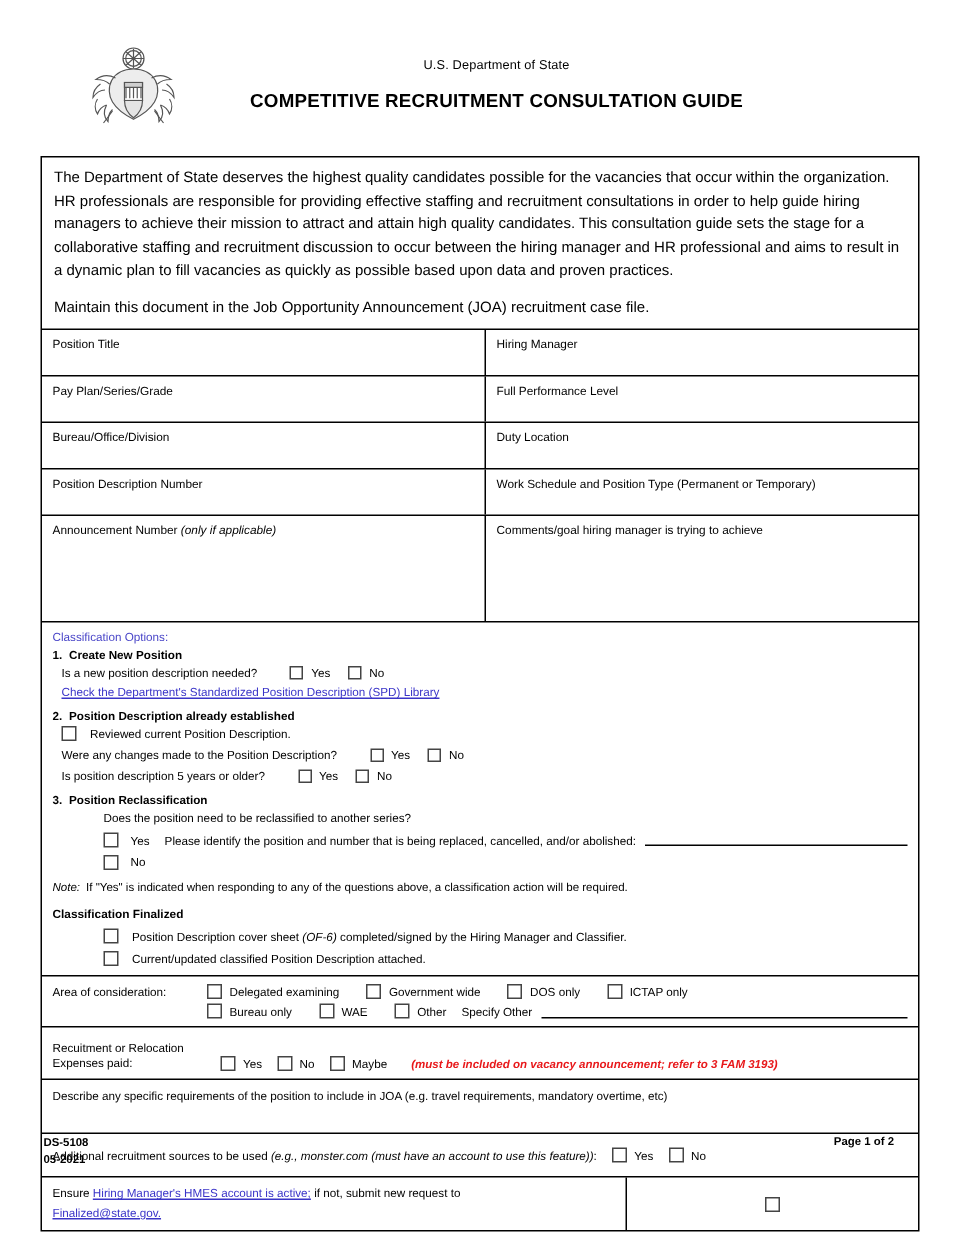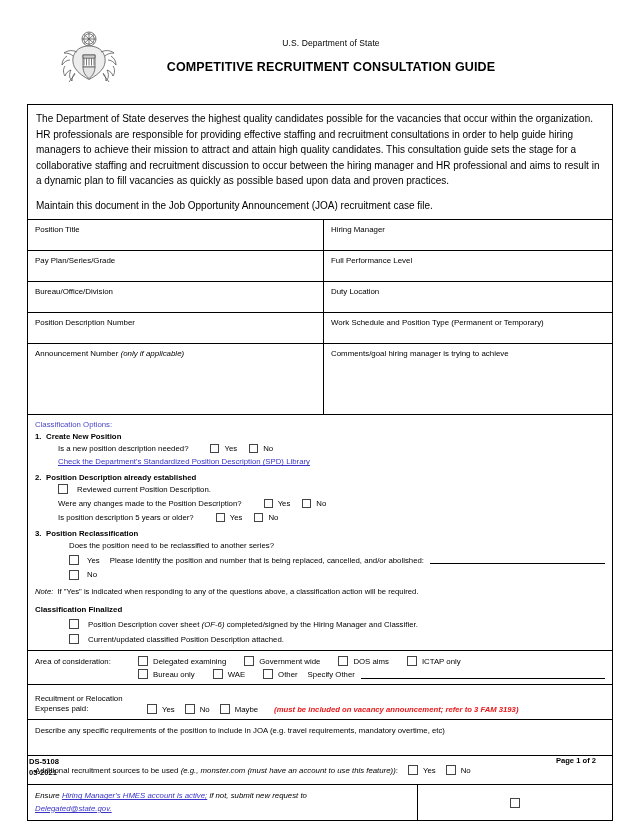--- a/index.html
+++ b/index.html
@@ -32,21 +32,21 @@
   .cell.right{flex:1;}
   .h-30{height:30px;}
   .h-70{height:70px;}
 
   
   .classbox{padding:5px 7px 6px 7px;border-bottom:1.3px solid #000;font-size:7.8px;}
   .co-title{color:#4a46c8;font-size:7.8px;margin-bottom:3px;}
   .numitem{margin-top:2px;}
   .numhead{font-weight:bold;font-size:7.8px;margin-left:11px;margin-bottom:2px;}
   .numhead .num{display:inline-block;width:11px;margin-left:-11px;}
-  .qline{margin-left:23px;display:flex;align-items:center;font-size:7.8px;line-height:1.45;margin-top:2px;}
+  .qline{margin-left:6px;display:flex;align-items:center;font-size:7.8px;line-height:1.45;margin-top:2px;}
   .qline.tight{margin-top:3px;}
   .cb{display:inline-block;width:9px;height:9px;border:1.1px solid #444;background:#fff;box-sizing:border-box;vertical-align:middle;flex:0 0 auto;}
   .cb.lg{width:10px;height:10px;}
   .lbl{margin-left:5px;}
   .spacer-sm{width:12px;flex:0 0 auto;}
   .spacer-md{width:22px;flex:0 0 auto;}
   .lnk{color:#3a34c8;text-decoration:underline;}
   .noteline{font-size:7.7px;margin-top:7px;}
   .finalhead{font-weight:bold;font-size:7.9px;margin-top:9px;}
   .finline{margin-left:34px;display:flex;align-items:center;font-size:7.8px;margin-top:5px;}
@@ -63,21 +63,21 @@
   .gap-s{width:10px;flex:0 0 auto;}
   .underline-fill{flex:1;border-bottom:1.2px solid #000;margin-left:6px;height:8px;min-width:40px;}
 
   
   .recr{display:flex;align-items:flex-end;padding:5px 7px 5px 7px;border-bottom:1.3px solid #000;font-size:7.8px;min-height:24px;}
   .recrlabel{width:112px;flex:0 0 auto;line-height:1.3;font-size:7.8px;}
   .redital{color:#e8191b;font-style:italic;font-weight:bold;font-size:7.7px;margin-left:16px;}
 
   .describe{padding:6px 7px 6px 7px;border-bottom:1.3px solid #000;font-size:7.8px;height:36px;box-sizing:border-box;}
   .addl{display:flex;align-items:center;padding:5px 7px 5px 7px;border-bottom:1.3px solid #000;font-size:7.8px;min-height:18px;}
-  .ensure{display:flex;border-bottom:none;min-height:34px;font-style:italic;}
+  .ensure{display:flex;border-bottom:none;min-height:34px;}
   .ensure .etext{flex:1;padding:5px 7px 5px 7px;font-size:7.8px;line-height:1.6;border-right:1.3px solid #000;}
   .ensure .ebox{width:194px;display:flex;align-items:center;justify-content:center;}
 
   
   .footer{position:absolute;left:29px;right:42px;top:756px;display:flex;justify-content:space-between;align-items:flex-start;}
   .fleft{font-size:7.6px;font-weight:bold;line-height:1.5;}
   .fright{font-size:7.6px;font-weight:bold;}
 </style>
 </head>
 <body>
@@ -225,21 +225,21 @@
             <span class="lbl">Delegated examining</span>
           </span>
         <span class="gap"></span>
         <span class="opt">
             <span class="cb lg"></span>
             <span class="lbl">Government wide</span>
           </span>
         <span class="gap"></span>
         <span class="opt">
             <span class="cb lg"></span>
-            <span class="lbl">DOS aims</span>
+            <span class="lbl">DOS only</span>
           </span>
         <span class="gap"></span>
         <span class="opt">
             <span class="cb lg"></span>
             <span class="lbl">ICTAP only</span>
           </span>
       </div>
       <div class="aocrow">
         <span class="aoclabel"></span>
         <span class="opt">
@@ -300,21 +300,21 @@
           <span class="cb lg"></span>
           <span class="lbl">No</span>
         </span>
     </div>
 
     <div class="row2 ensure">
       <div class="etext">
         <span>Ensure</span>
         <a class="lnk" href="#">Hiring Manager's HMES account is active;</a>
         <span>if not, submit new request to</span><br>
-        <a class="lnk" href="#">Delegated@state.gov.</a>
+        <a class="lnk" href="#">Finalized@state.gov.</a>
       </div>
       <div class="ebox">
         <span class="cb lg"></span>
       </div>
     </div>
 
   </div>
 
   <div class="footer">
     <div class="fleft">

